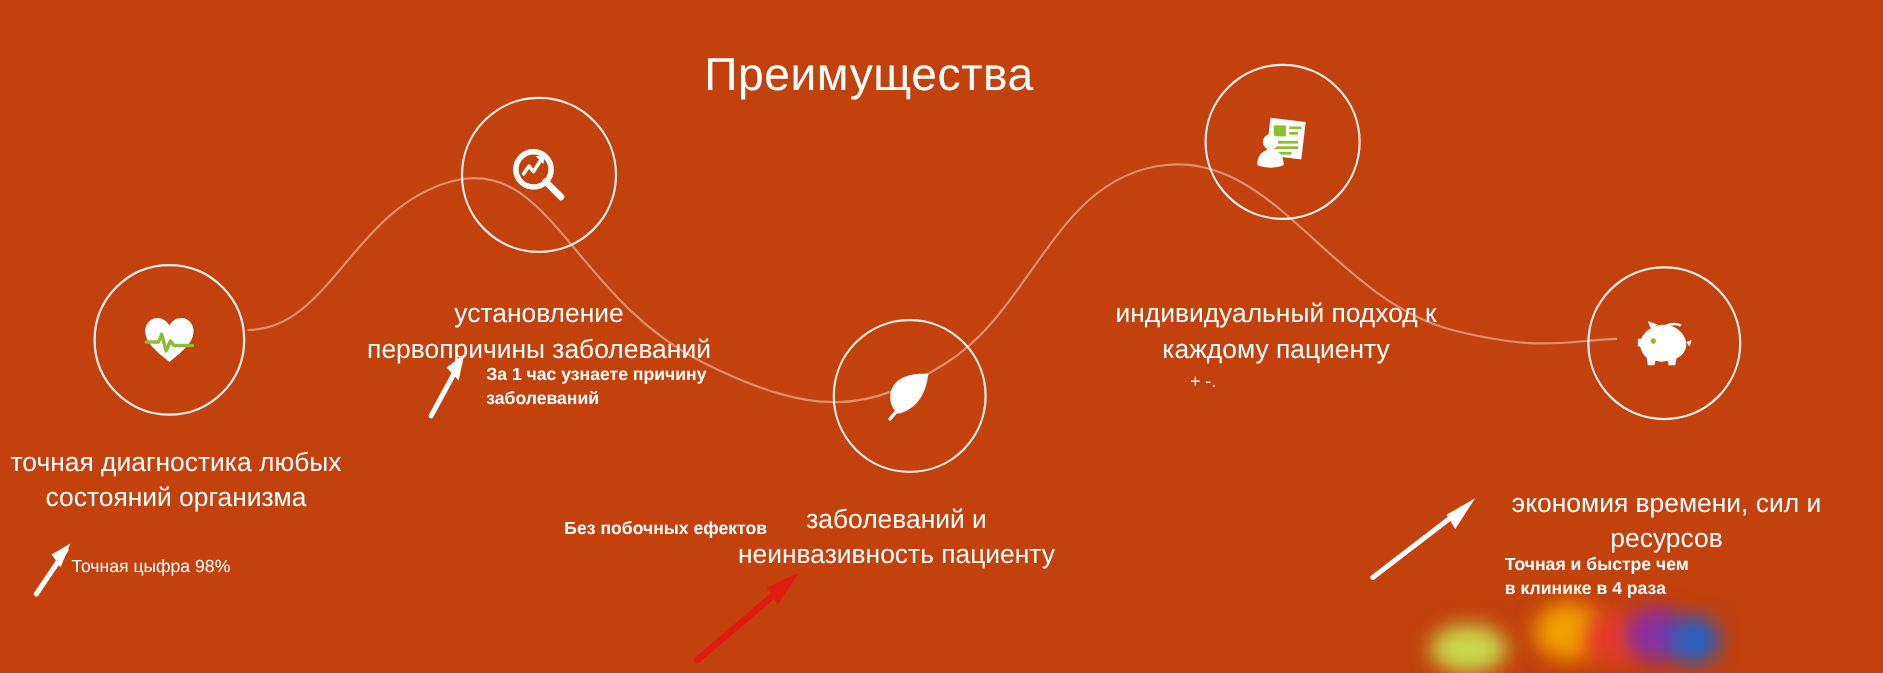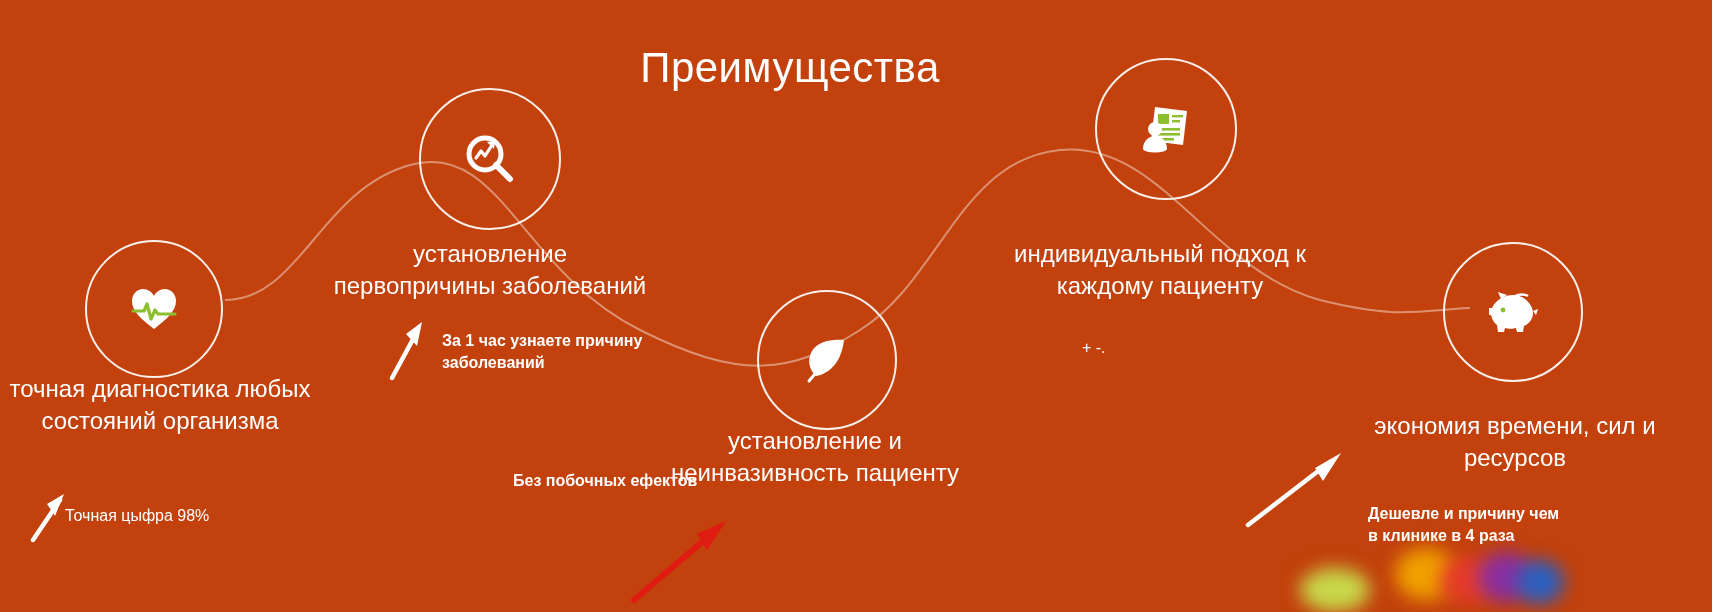--- a/index.html
+++ b/index.html
@@ -59,20 +59,21 @@
   .node-circle svg { display: block; }
 
   
   .caption {
     position: absolute;
     color: #ffffff;
     font-size: 24px;
     font-weight: 300;
     line-height: 1.33;
     text-align: center;
+    margin-top: 32px;
   }
 
   
   .note {
     position: absolute;
     color: #ffffff;
     font-size: 16px;
     font-weight: bold;
     line-height: 1.35;
   }
@@ -150,21 +151,21 @@
   <div class="node-circle" style="left:757px; top:290px; width:140px; height:140px;">
     <span>
       <svg width="46" height="48" viewBox="0 0 46 48">
         <path d="M40 4 C 40 4 14 1 7 17 C 1 31 12 40 12 40 C 12 40 36 38 40 4 Z" fill="#ffffff"></path>
         <path d="M36 8 L 5 45" stroke="#ffffff" stroke-width="3" stroke-linecap="round"></path>
       </svg>
     </span>
   </div>
 
   <div class="caption" style="left:665px; top:425px; width:300px;">
-    <div>установление и</div>
+    <div>заболеваний и</div>
     <div>неинвазивность пациенту</div>
   </div>
 
   <div class="node-circle" style="left:1095px; top:58px; width:142px; height:142px;">
     <span>
       <svg width="50" height="48" viewBox="0 0 50 48">
         <path d="M14 2 L 46 6 L 42 40 L 10 36 Z" fill="#ffffff"></path>
         <rect x="17" y="9" width="11" height="10" fill="#8cbe30"></rect>
         <rect x="31" y="10" width="11" height="2.4" fill="#8cbe30"></rect>
         <rect x="31" y="15" width="8" height="2.4" fill="#8cbe30"></rect>
@@ -232,21 +233,21 @@
   <div class="note" style="left:430px; top:330px; width:240px;margin-left:12px;">
     <div>За 1 час узнаете причину</div>
     <div>заболеваний</div>
   </div>
 
   <div class="note" style="left:513px; top:470px;">Без побочных ефектов</div>
 
   <div class="note-plain" style="left:1082px; top:337px;">+ -.</div>
 
   <div class="note" style="left:1368px; top:503px; width:260px;">
-    <div>Дешевле и причину чем</div>
+    <div>Точная и быстре чем</div>
     <div>в клинике в 4 раза</div>
   </div>
 
   <div>
     <div class="blob" style="left:1395px; top:548px; width:62px; height:52px; background:#f0a000;"></div>
     <div class="blob" style="left:1440px; top:556px; width:56px; height:48px; background:#e53b2a;"></div>
     <div class="blob" style="left:1478px; top:552px; width:56px; height:50px; background:#8a2fa0;"></div>
     <div class="blob" style="left:1516px; top:560px; width:48px; height:44px; background:#2a5fc0;"></div>
     <div class="blob" style="left:1300px; top:568px; width:70px; height:44px; background:#c8d84a;"></div>
   </div>

